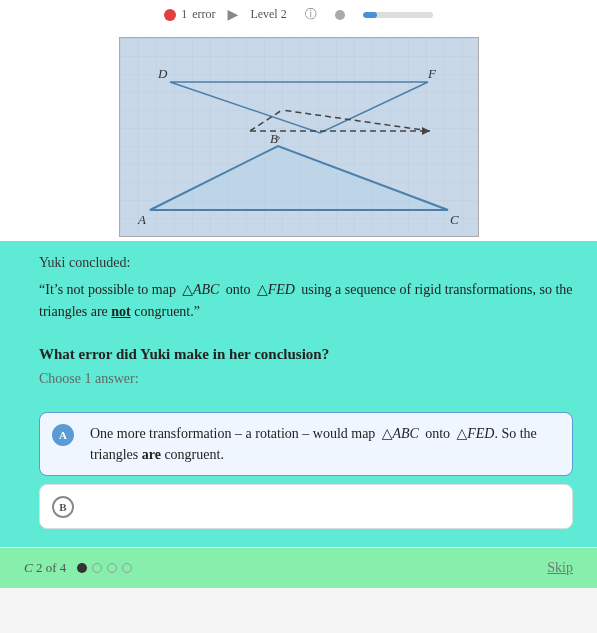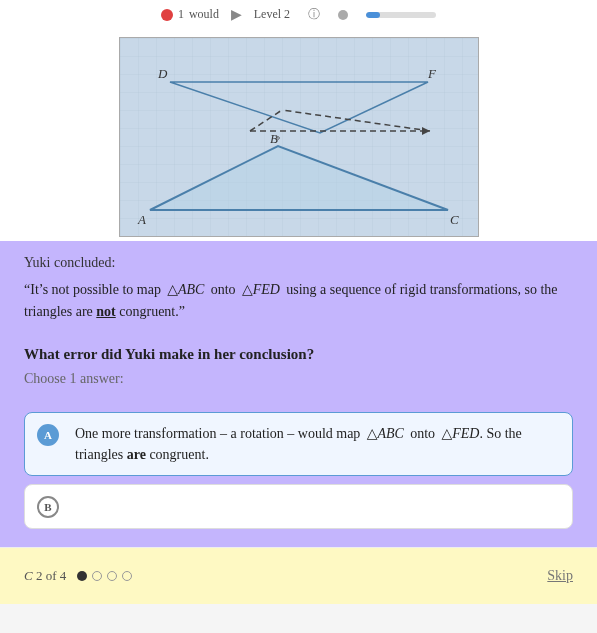--- a/index.html
+++ b/index.html
@@ -78,22 +78,22 @@
       position: relative;
       width: 360px;
       height: 200px;
       background: #c8d8e8;
       border: 1px solid #aaa;
       overflow: hidden;
     }
 
     
     .content {
-      background: #c4b5fd;
-      padding: 14px 24px 10px 24px;
+      background: #5eead4;
+      padding: 14px 24px 10px 39px;
     }
     .yuki-concluded {
       font-size: 14px;
       color: #333;
       margin-bottom: 8px;
     }
     .quote-block {
       font-size: 14px;
       color: #222;
       margin-bottom: 16px;
@@ -163,22 +163,22 @@
     }
     .math-italic {
       font-style: italic;
     }
 
     
     .bottom-bar {
       display: flex;
       align-items: center;
       justify-content: space-between;
-      padding: 20px 24px;
-      background: #fef9c3;
+      padding: 12px 24px;
+      background: #86efac;
       border-top: 1px solid #eee;
     }
     .bottom-dots {
       display: flex;
       align-items: center;
       gap: 5px;
       font-size: 13px;
       color: #555;
     }
     .dot-filled {
@@ -209,21 +209,21 @@
       width: 100%; height: 100%;
     }
   </style>
 </head>
 <body>
 
 <div class="top-bar">
   <div class="streak-section">
     <span class="streak-dot"></span>
     <span>1</span>
-    <span>would</span>
+    <span>error</span>
   </div>
   <span class="divider-arrow">▶</span>
   <div class="level-section">
     <span>Level 2</span>
     <span style="font-size:12px;color:#888;">ⓘ</span>
     <span class="level-dot"></span>
     <div class="level-bar">
       <div class="level-bar-fill"></div>
     </div>
   </div>

